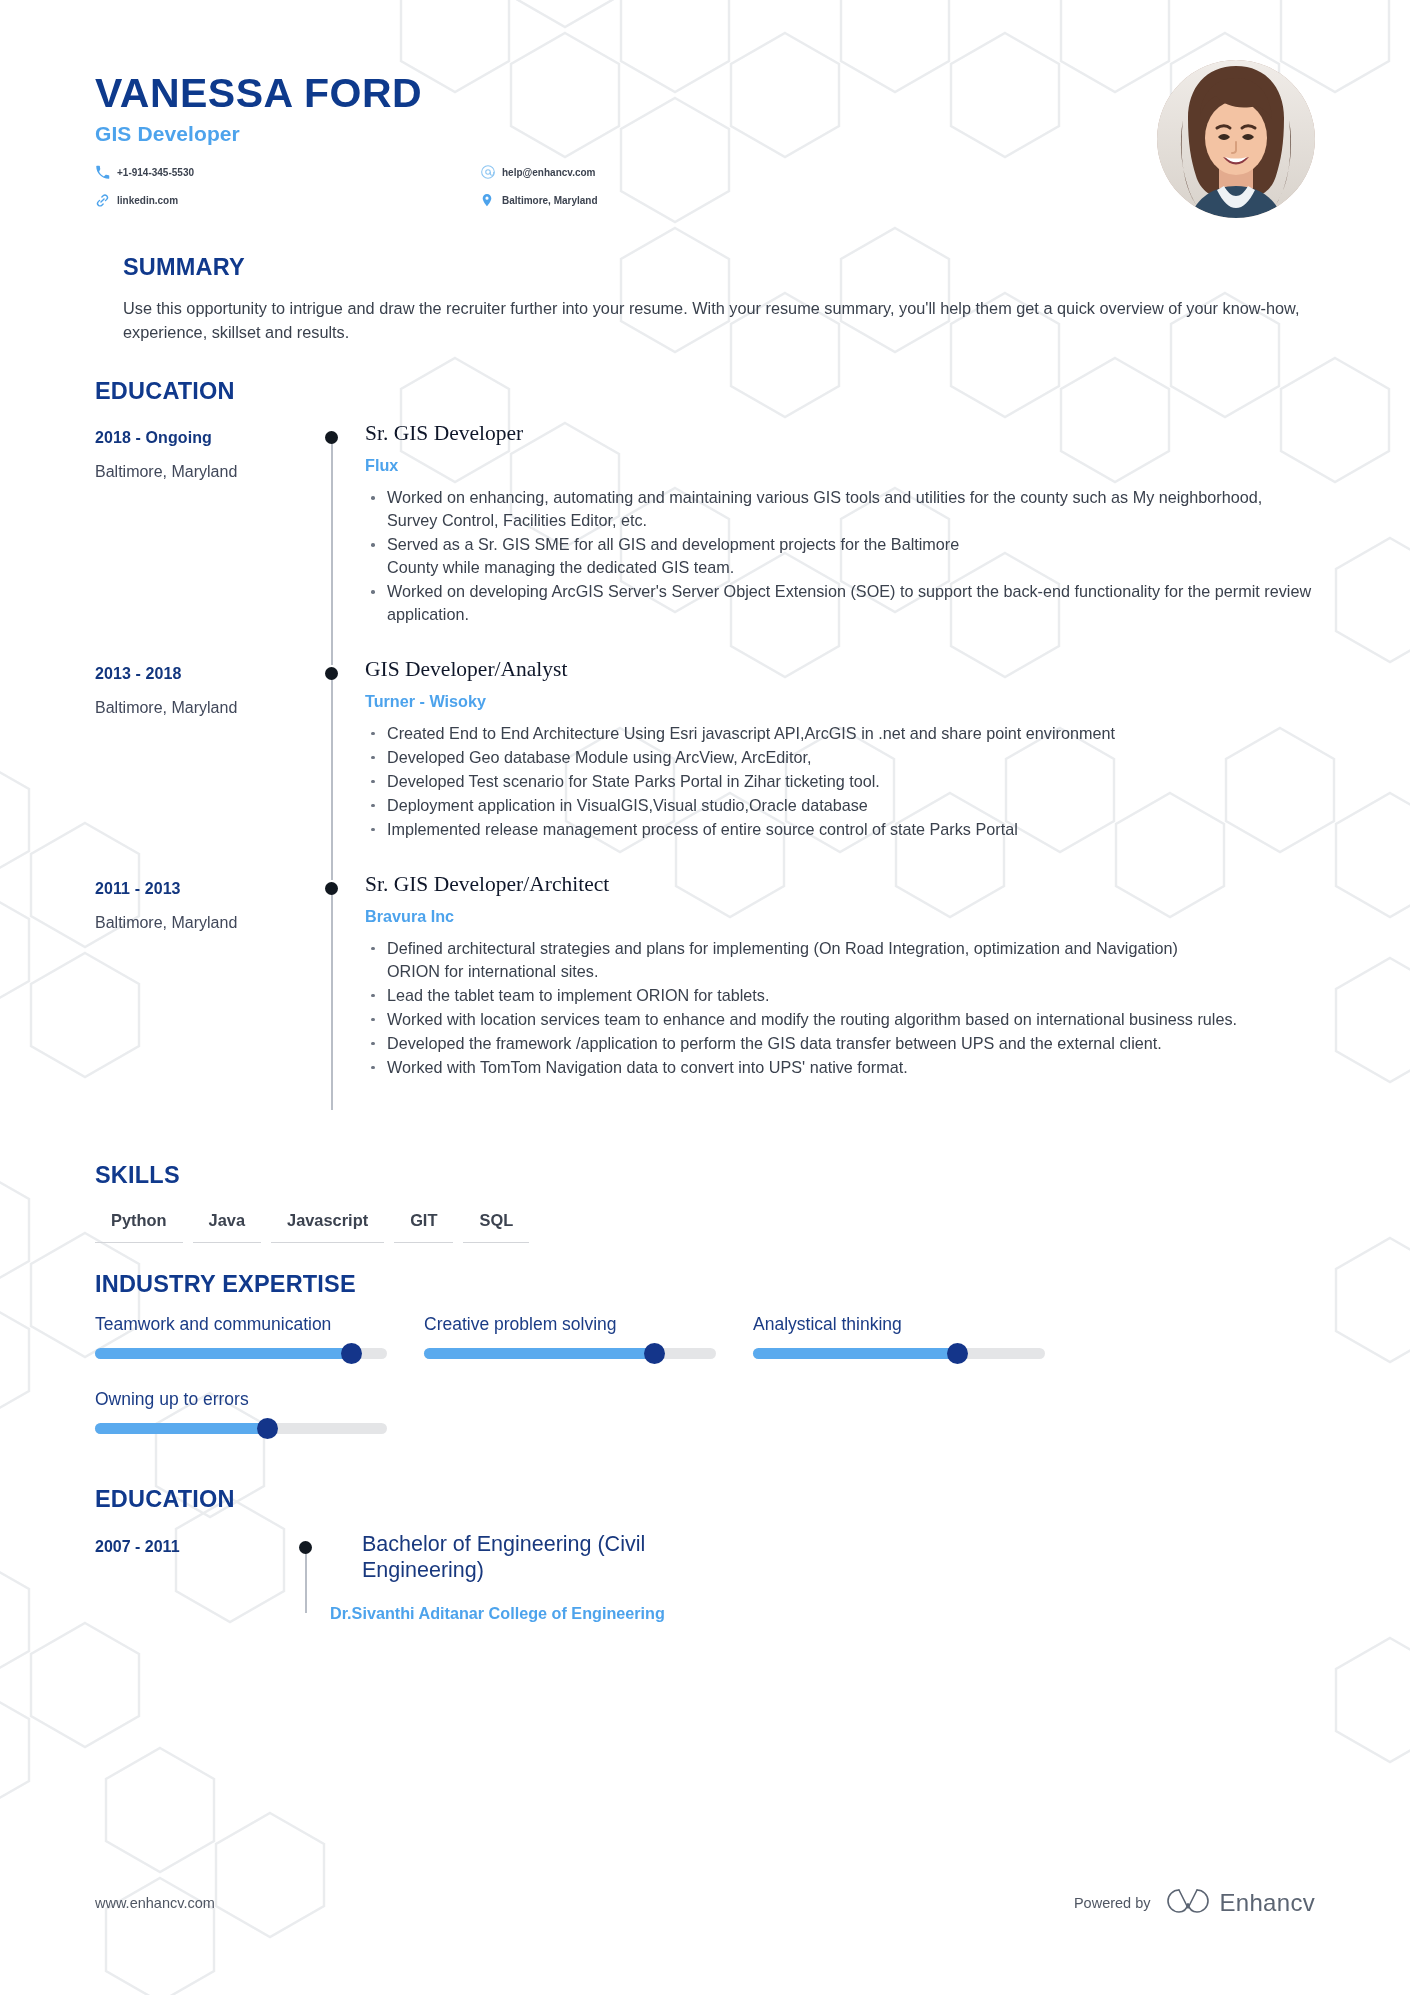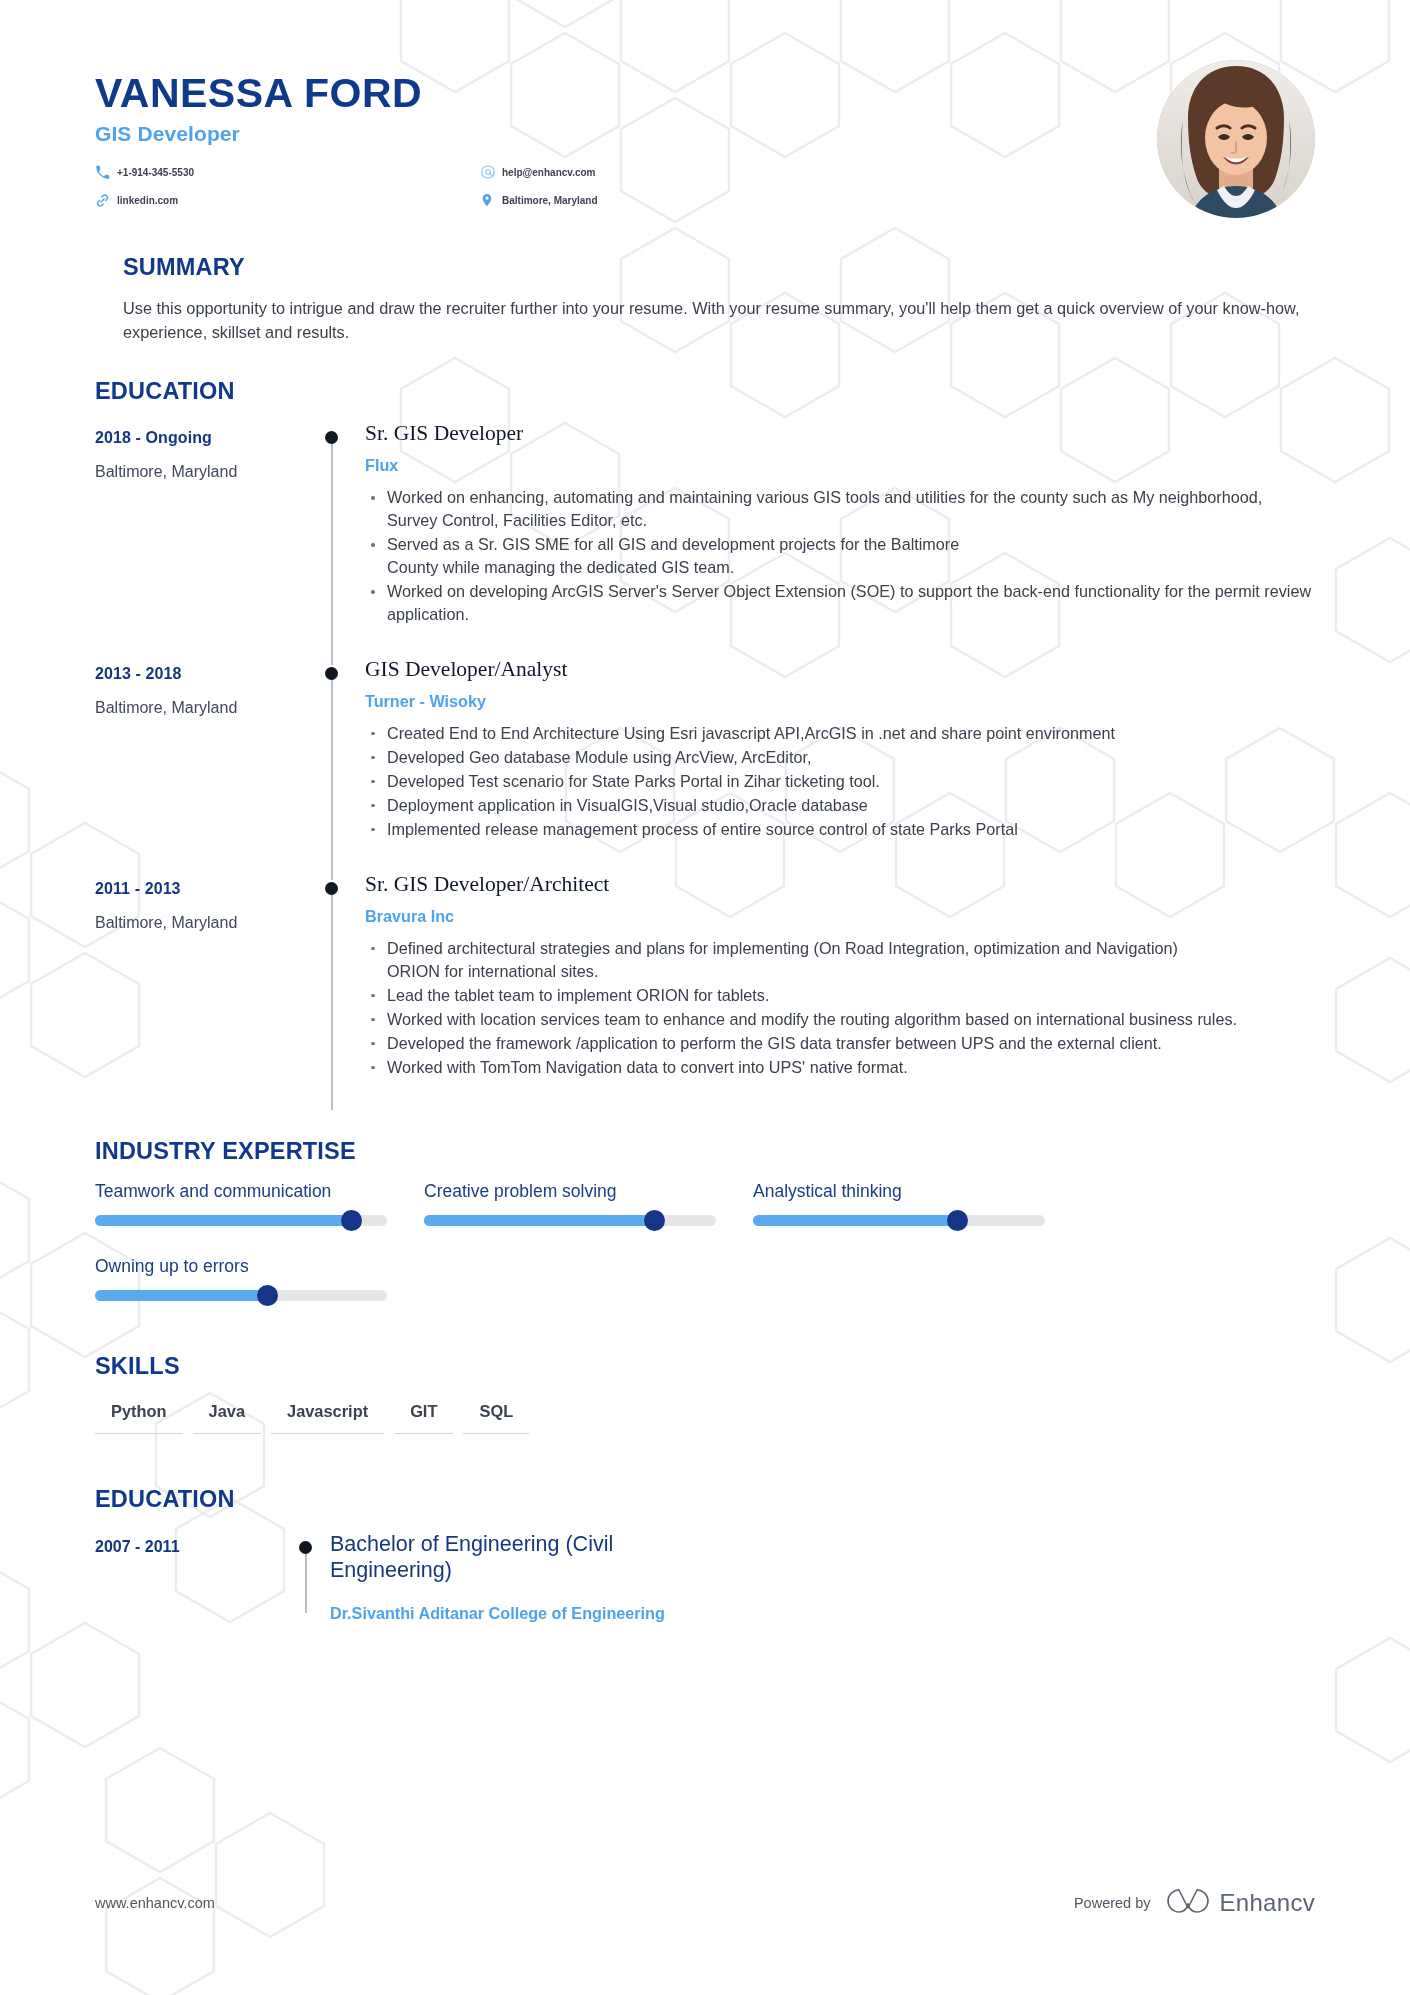--- a/index.html
+++ b/index.html
@@ -268,20 +268,21 @@
     height: 13px;
     border-radius: 50%;
     background: #111820;
   }
   .edu-right { flex: 1; }
   .edu-degree {
     font-size: 21.5px;
     color: #18387e;
     line-height: 1.22;
     max-width: 300px;
+    margin-left: 32px;
   }
   .edu-school {
     font-size: 16.2px;
     font-weight: bold;
     color: #4da3ec;
     margin-top: 21px;
   }
 
   
   .footer {
@@ -555,67 +556,67 @@
             <li style="max-width:860px;">Defined architectural strategies and plans for implementing (On Road Integration, optimization and Navigation) ORION for international sites.</li>
             <li>Lead the tablet team to implement ORION for tablets.</li>
             <li style="max-width:880px;">Worked with location services team to enhance and modify the routing algorithm based on international business rules.</li>
             <li>Developed the framework /application to perform the GIS data transfer between UPS and the external client.</li>
             <li>Worked with TomTom Navigation data to convert into UPS' native format.</li>
           </ul>
         </div>
       </div>
     </div>
 
-    <div class="section" style="margin-top:28px;">
-      <div class="section-title">INDUSTRY EXPERTISE</div>
-      <div class="slider-grid">
-
-        <div class="slider-cell">
-          <div class="slider-label">Teamwork and communication</div>
-          <div class="slider-track">
-            <div class="slider-fill" style="width:88%"></div>
-            <div class="slider-knob" style="left:88%"></div>
-          </div>
-        </div>
-
-        <div class="slider-cell">
-          <div class="slider-label">Creative problem solving</div>
-          <div class="slider-track">
-            <div class="slider-fill" style="width:79%"></div>
-            <div class="slider-knob" style="left:79%"></div>
-          </div>
-        </div>
-
-        <div class="slider-cell">
-          <div class="slider-label">Analystical thinking</div>
-          <div class="slider-track">
-            <div class="slider-fill" style="width:70%"></div>
-            <div class="slider-knob" style="left:70%"></div>
-          </div>
-        </div>
-
-        <div class="slider-cell" style="margin-bottom:0;">
-          <div class="slider-label">Owning up to errors</div>
-          <div class="slider-track">
-            <div class="slider-fill" style="width:59%"></div>
-            <div class="slider-knob" style="left:59%"></div>
-          </div>
-        </div>
-
-      </div>
-    </div>
-
     <div class="section" style="margin-top:52px;">
       <div class="section-title" style="margin-bottom:22px;">SKILLS</div>
       <div class="skills-row">
         <div class="skill-chip">Python</div>
         <div class="skill-chip">Java</div>
         <div class="skill-chip">Javascript</div>
         <div class="skill-chip">GIT</div>
         <div class="skill-chip">SQL</div>
+      </div>
+    </div>
+
+    <div class="section" style="margin-top:28px;">
+      <div class="section-title">INDUSTRY EXPERTISE</div>
+      <div class="slider-grid">
+
+        <div class="slider-cell">
+          <div class="slider-label">Teamwork and communication</div>
+          <div class="slider-track">
+            <div class="slider-fill" style="width:88%"></div>
+            <div class="slider-knob" style="left:88%"></div>
+          </div>
+        </div>
+
+        <div class="slider-cell">
+          <div class="slider-label">Creative problem solving</div>
+          <div class="slider-track">
+            <div class="slider-fill" style="width:79%"></div>
+            <div class="slider-knob" style="left:79%"></div>
+          </div>
+        </div>
+
+        <div class="slider-cell">
+          <div class="slider-label">Analystical thinking</div>
+          <div class="slider-track">
+            <div class="slider-fill" style="width:70%"></div>
+            <div class="slider-knob" style="left:70%"></div>
+          </div>
+        </div>
+
+        <div class="slider-cell" style="margin-bottom:0;">
+          <div class="slider-label">Owning up to errors</div>
+          <div class="slider-track">
+            <div class="slider-fill" style="width:59%"></div>
+            <div class="slider-knob" style="left:59%"></div>
+          </div>
+        </div>
+
       </div>
     </div>
 
     <div class="section" style="margin-top:52px;">
       <div class="section-title" style="margin-bottom:18px;">EDUCATION</div>
       <div class="edu-entry">
         <div class="edu-left">
           <div class="edu-date">2007 - 2011</div>
         </div>
         <div class="edu-rail">

